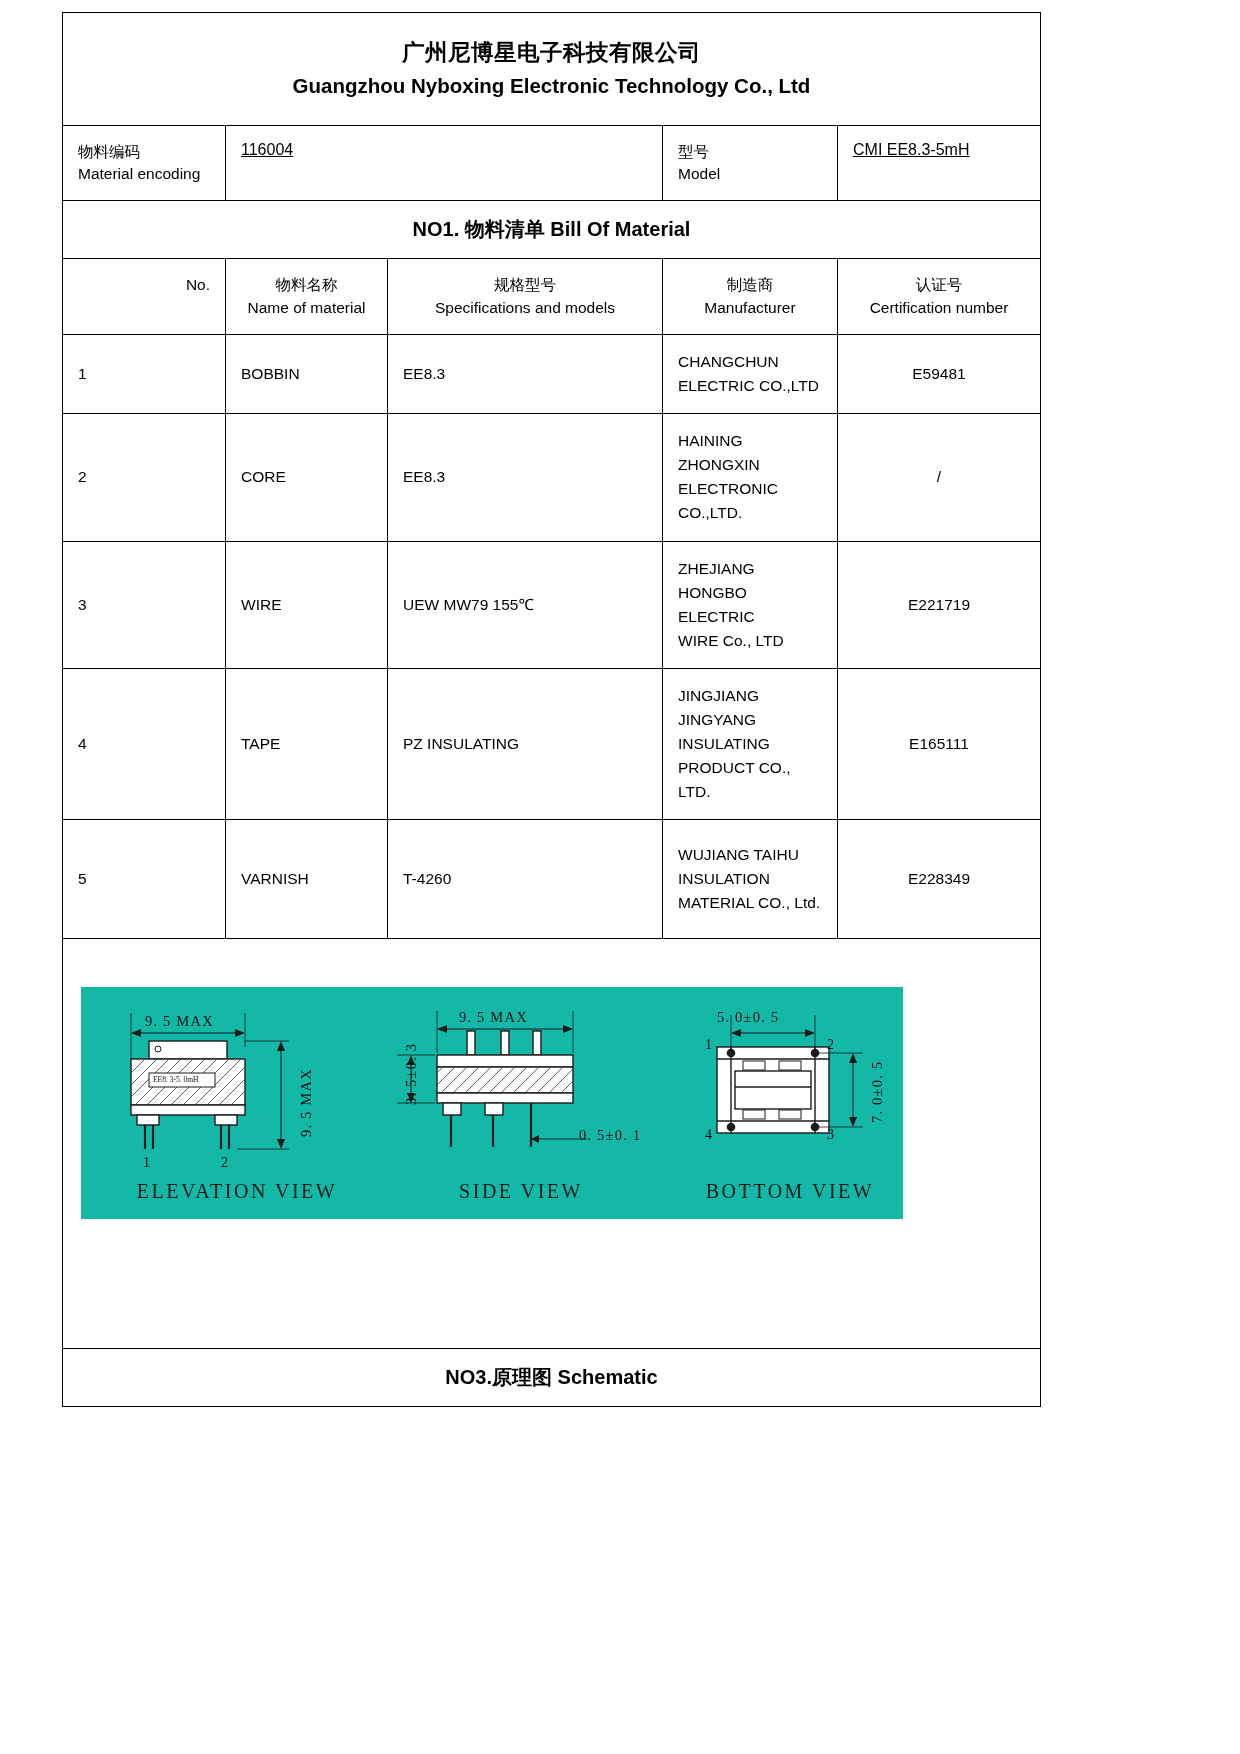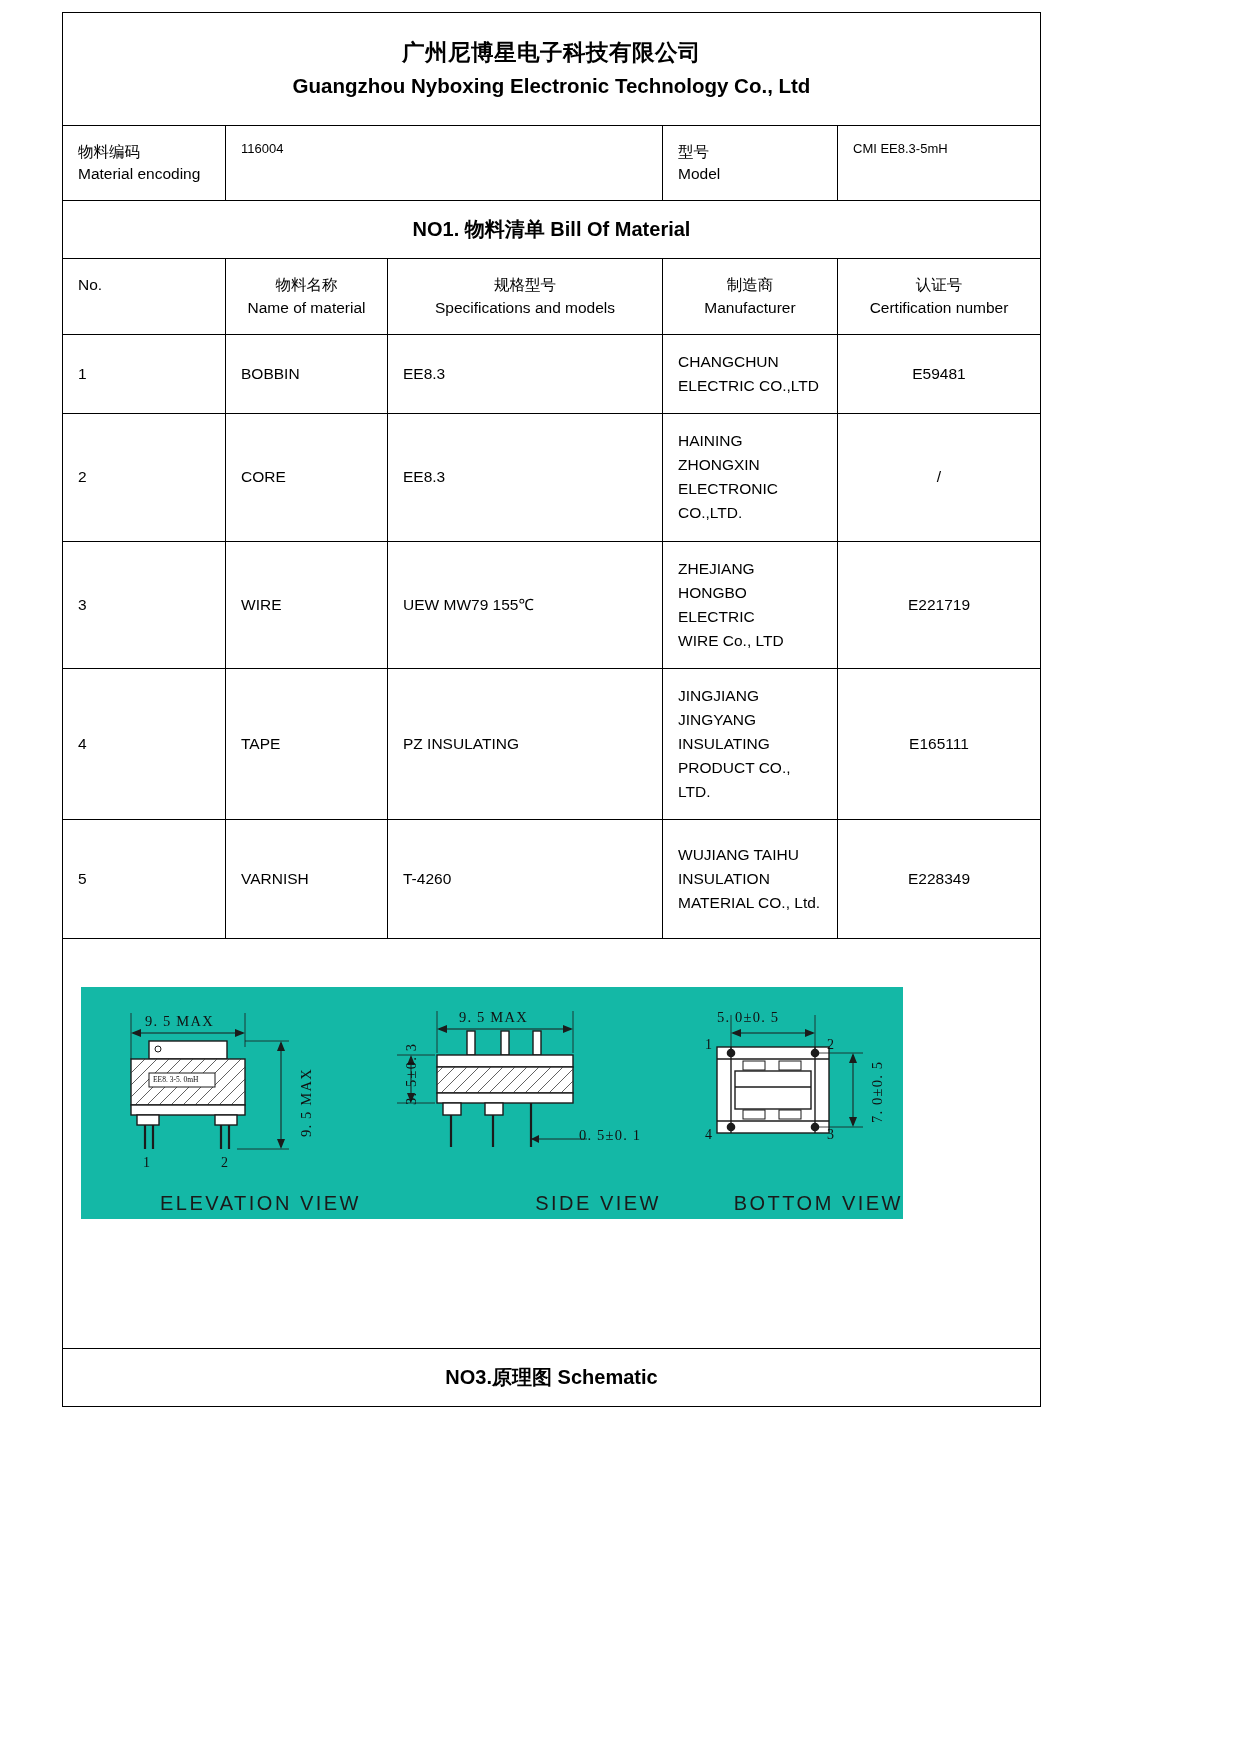--- a/index.html
+++ b/index.html
@@ -45,42 +45,43 @@
   }
 
   
   .meta-label {
     padding: 6px 4px 6px 5px;
     font-size: 15.5px;
     line-height: 1.42;
   }
   .meta-value {
     padding: 20px 4px 6px 6px;
-    font-size: 13px;
+    font-size: 16px;
+    text-decoration: underline;
   }
 
   
   .section-bar {
     text-align: center;
     font-size: 20px;
     font-weight: bold;
     padding: 11px 0 12px 0;
   }
 
   
   .colhead {
     text-align: center;
     font-size: 15.5px;
     line-height: 1.45;
     padding: 6px 3px 7px 3px;
   }
   .colhead .cn { display: block; }
   .colhead .en { display: block; }
   .colhead-no {
-    text-align: left;
+    text-align: right;
     padding-left: 5px;
     padding-top: 26px;
     margin-left: 33px;
   }
 
   
   td.cell {
     font-size: 15.5px;
     line-height: 1.55;
     padding: 6px 5px 6px 6px;
@@ -102,26 +103,26 @@
     width: 822px; height: 232px;
     background: #14b8a6;
   }
   .view {
     position: absolute;
     top: 0; height: 232px;
     font-family: "Liberation Serif", serif;
   }
   .v-title {
     position: absolute;
-    bottom: 4px; left: 0; width: 100%;
-    text-align: right;
+    bottom: 16px; left: 0; width: 100%;
+    text-align: center;
     font-size: 20px;
     letter-spacing: 2.5px;
     color: #1a1a1a;
-    font-family: Liberation Sans, sans-serif;
+    font-family: Liberation Serif, serif;
   }
   .dimtxt {
     position: absolute;
     font-size: 14.5px;
     letter-spacing: 1.2px;
     color: #111;
     font-family: "Liberation Serif", serif;
     white-space: nowrap;
   }
   .pinnum {

